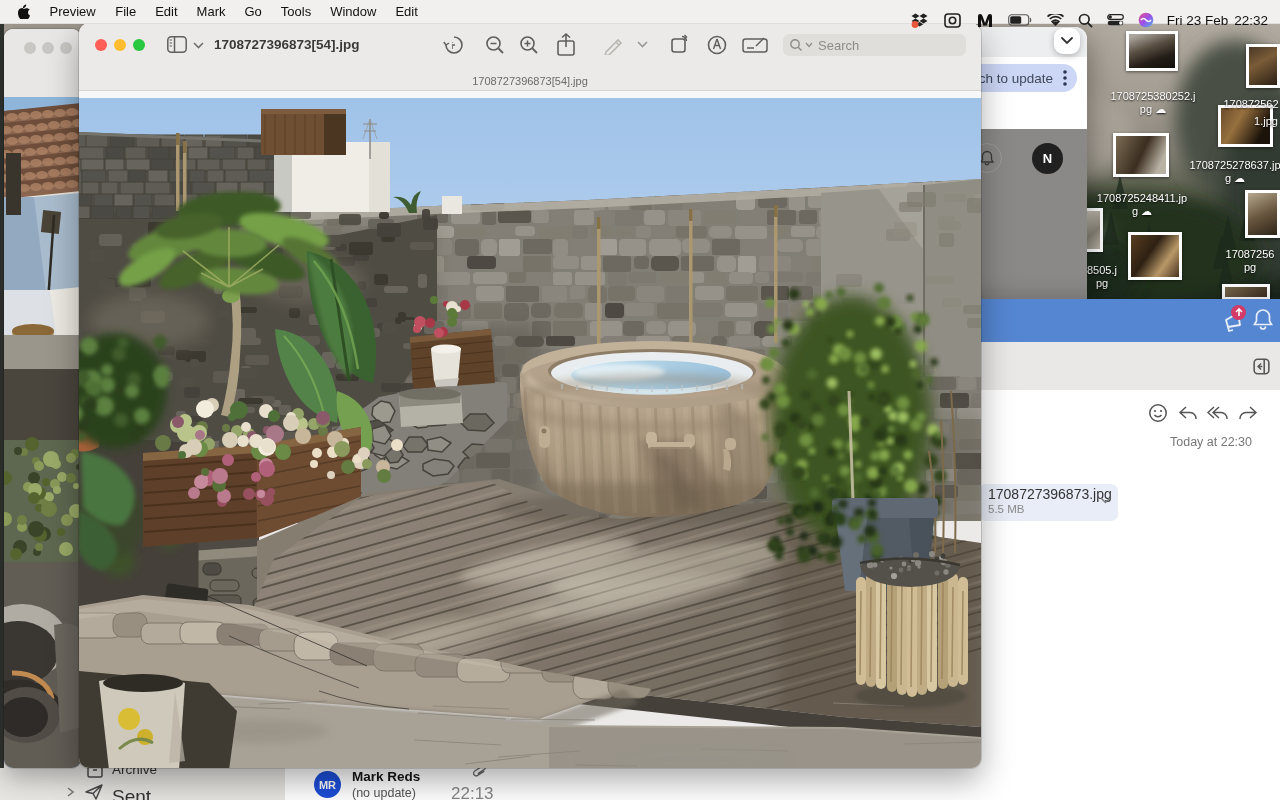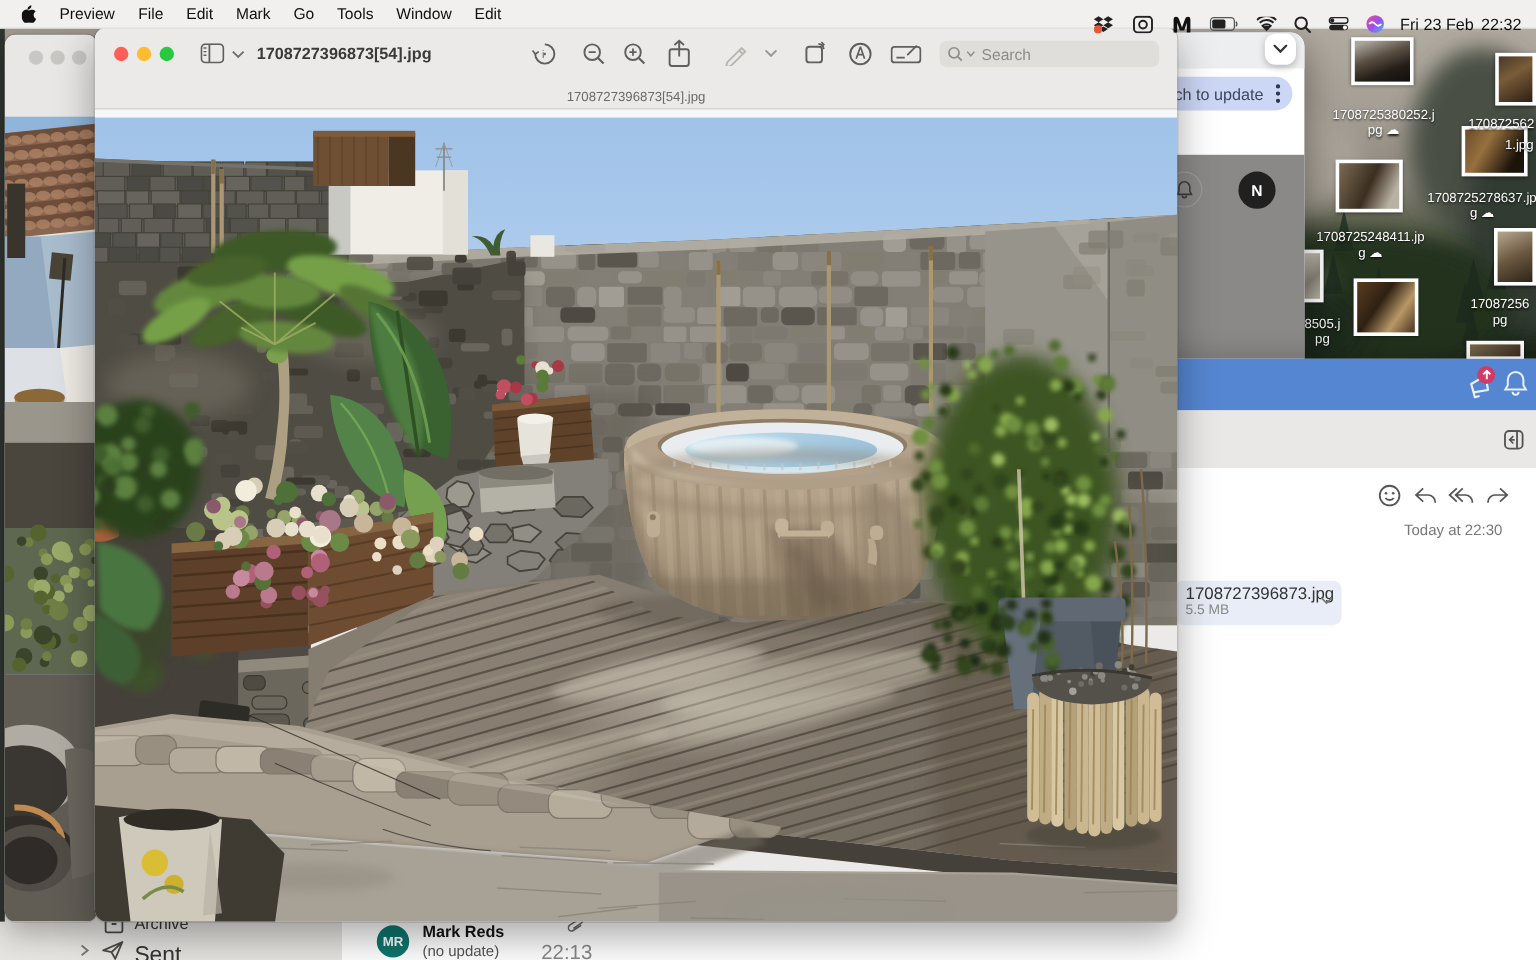--- a/index.html
+++ b/index.html
@@ -161,21 +161,21 @@
         <line x1="7" y1="9" x2="11" y2="9" stroke="#4a4a4a" stroke-width="1.5"></line>
       </svg>
   <div class="abs" style="left:112px;top:463px;font-size:13.5px;color:#333">Archive</div>
   <svg class="abs" style="left:64px;top:487px" width="12" height="12" viewBox="0 0 12 12">
         <path d="M4 2 L9 6 L4 10" stroke="#7a7a7a" stroke-width="1.6" fill="none"></path>
       </svg>
   <svg class="abs" style="left:84px;top:484px" width="20" height="18" viewBox="0 0 20 18">
         <path d="M2 9 L18 2 L12 16 L9 10.5 Z M9 10.5 L18 2" fill="none" stroke="#4a4a4a" stroke-width="1.5" stroke-linejoin="round"></path>
       </svg>
   <div class="abs" style="left:112px;top:487px;font-size:19px;color:#333">Sent</div>
-  <div class="abs" style="left:314px;top:472px;width:27px;height:27px;border-radius:50%;background:#0f766e;color:#fff;font-size:11px;font-weight:600;display:flex;align-items:center;justify-content:center">MR</div>
+  <div class="abs" style="left:314px;top:472px;width:27px;height:27px;border-radius:50%;background:#1d4ed8;color:#fff;font-size:11px;font-weight:600;display:flex;align-items:center;justify-content:center">MR</div>
   <div class="abs" style="left:352px;top:470px;font-size:13.5px;font-weight:700;color:#141414">Mark Reds</div>
   <div class="abs" style="left:352px;top:487px;font-size:12.5px;color:#555">(no update)</div>
   <svg class="abs" style="left:473px;top:464px" width="14" height="16" viewBox="0 0 14 16">
         <path d="M11.2 7.2 L5.6 12.8 a2.6 2.6 0 0 1 -3.7 -3.7 L8.3 2.7 a1.9 1.9 0 0 1 2.7 2.7 L5.4 11" fill="none" stroke="#6a6a6a" stroke-width="1.3" transform="rotate(12 7 8)"></path>
       </svg>
   <div class="abs" style="left:451px;top:485px;font-size:17px;color:#888">22:13</div>
 
   <svg class="abs" style="left:1148px;top:104px" width="20" height="20" viewBox="0 0 20 20">
         <circle cx="10" cy="10" r="8.2" fill="none" stroke="#555" stroke-width="1.5"></circle>
         <circle cx="7" cy="8" r="1.1" fill="#555"></circle>

